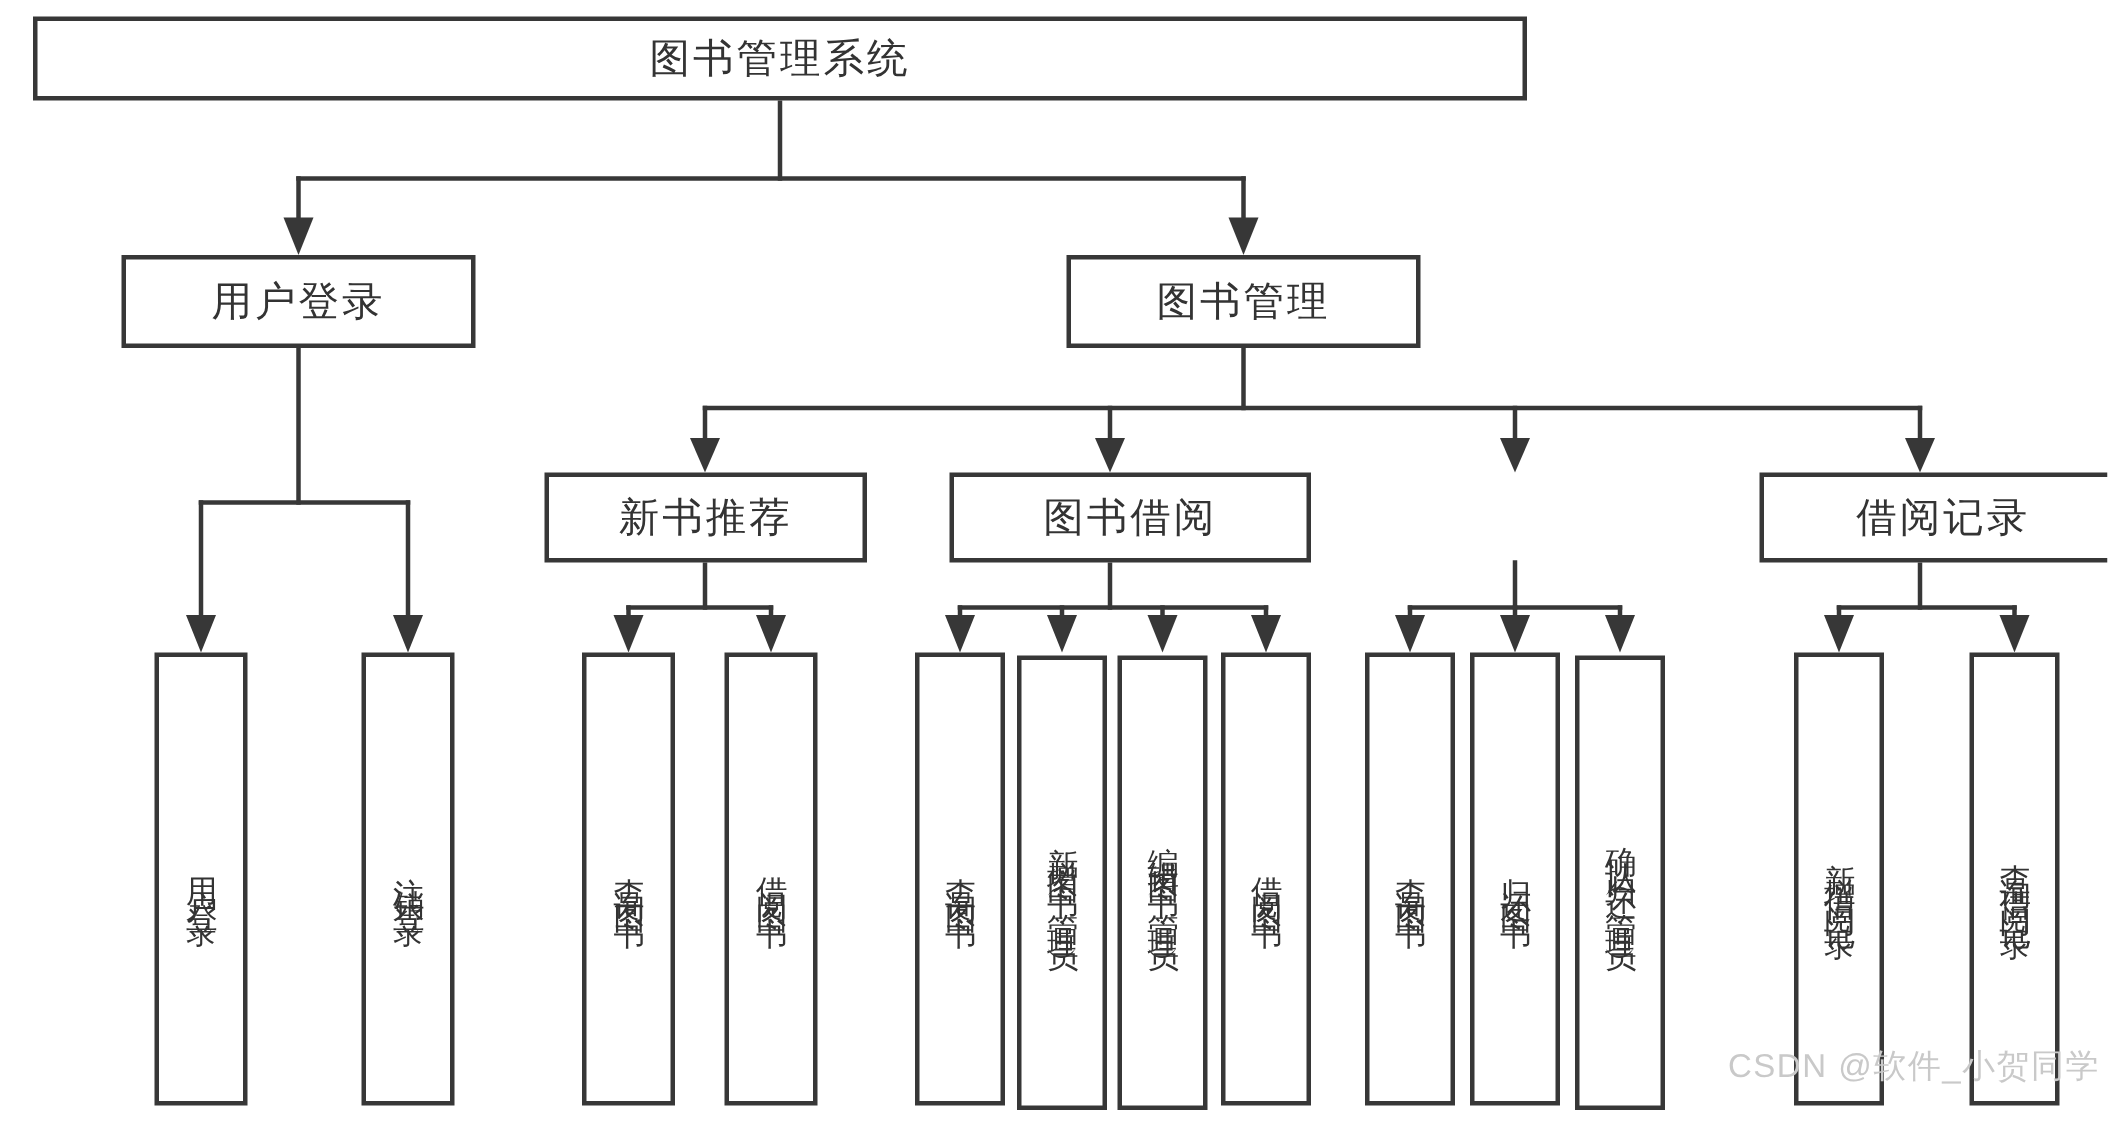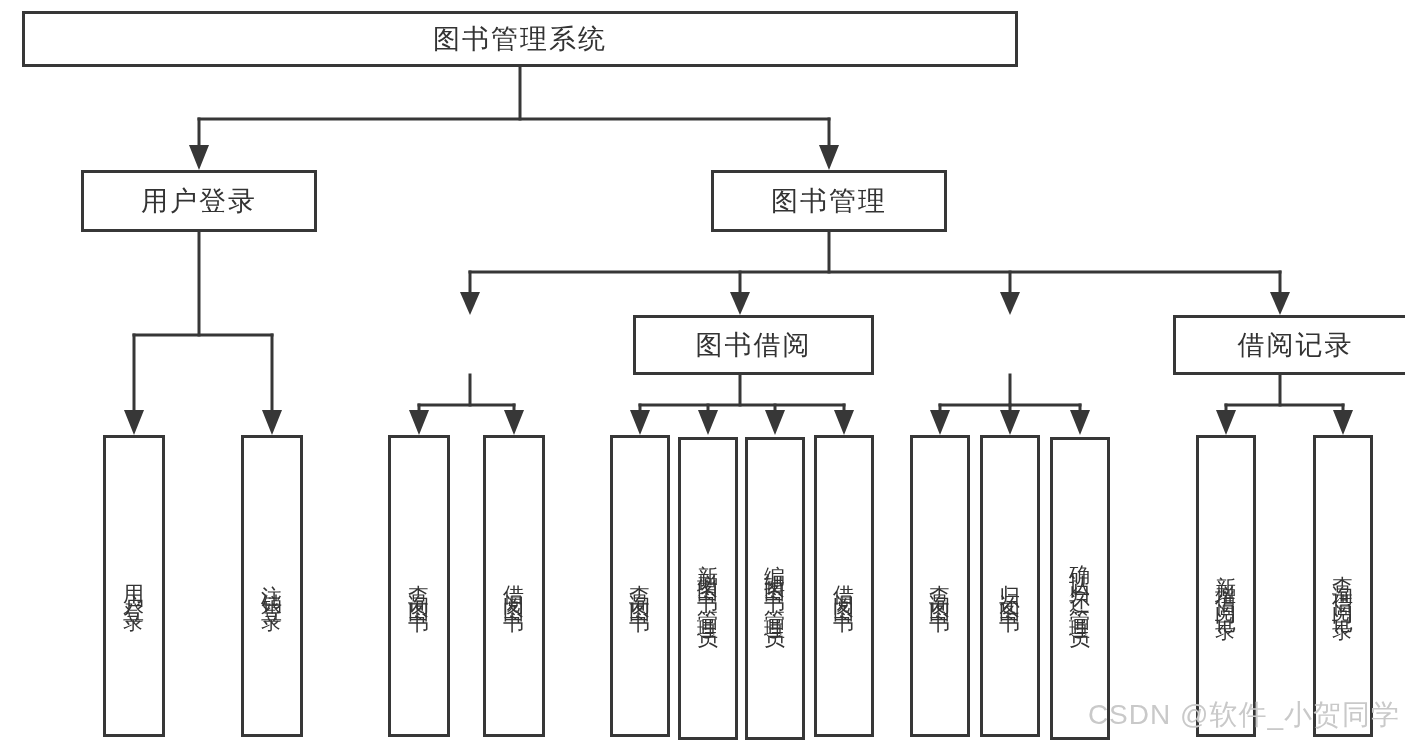--- a/index.html
+++ b/index.html
@@ -31,21 +31,21 @@
   .h{font-size:27px;letter-spacing:2px;}
   .v{
     writing-mode:vertical-rl;
     font-size:21px;
     letter-spacing:9px;
     line-height:1;
   }
   .watermark{
     position:absolute;z-index:3;
     right:5px;top:696px;
-    font-size:28px;
+    font-size:22px;
     color:var(--watermark);
     letter-spacing:1px;
     white-space:nowrap;
   }
 </style>
 </head>
 <body>
 
 <div class="stage">
 
@@ -123,20 +123,21 @@
       <line x1="1343" y1="405" x2="1343" y2="411"></line>
       <polygon points="1333,410 1353,410 1343,435"></polygon>
     </g>
   </svg>
 
   <div class="node h" style="left:22px;top:11px;width:996px;height:56px">图书管理系统</div>
 
   <div class="node h" style="left:81px;top:170px;width:236px;height:62px">用户登录</div>
   <div class="node h" style="left:711px;top:170px;width:236px;height:62px">图书管理</div>
 
+  <div class="node h" style="left:363px;top:315px;width:215px;height:60px">新书推荐</div>
   <div class="node h" style="left:633px;top:315px;width:241px;height:60px">图书借阅</div>
   <div class="node h" style="left:1173px;top:315px;width:245px;height:60px">借阅记录</div>
 
   <div class="node v" style="left:103px;top:435px;width:62px;height:302px">用户登录</div>
   <div class="node v" style="left:241px;top:435px;width:62px;height:302px">注销登录</div>
 
   <div class="node v" style="left:388px;top:435px;width:62px;height:302px">查询图书</div>
   <div class="node v" style="left:483px;top:435px;width:62px;height:302px">借阅图书</div>
 
   <div class="node v" style="left:610px;top:435px;width:60px;height:302px">查询图书</div>

